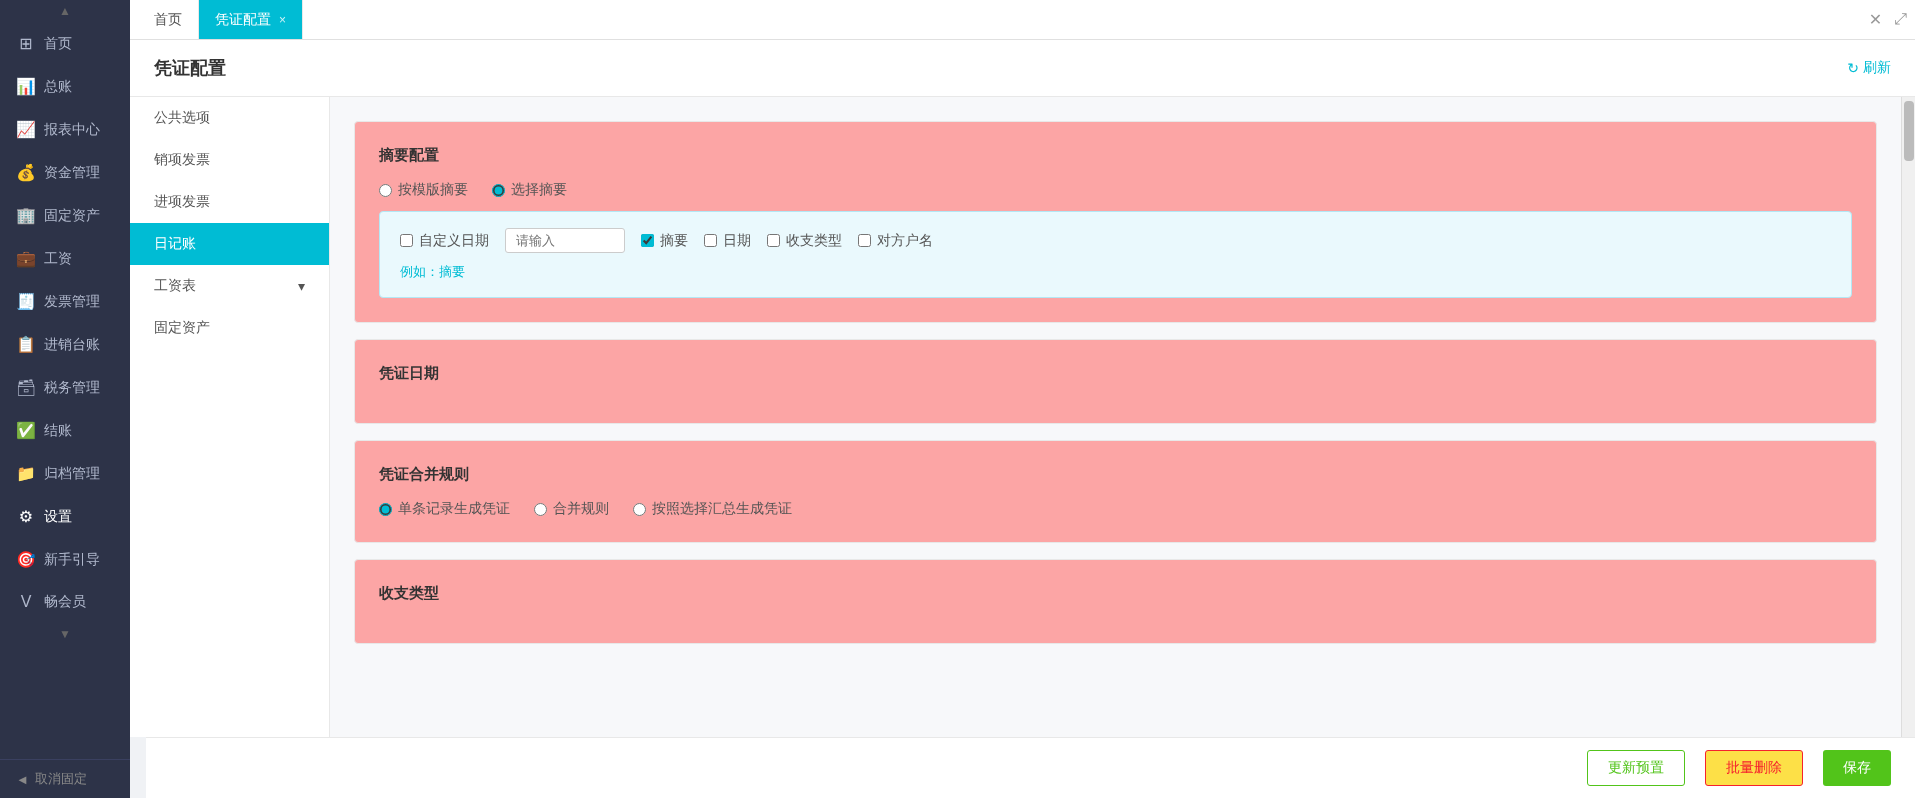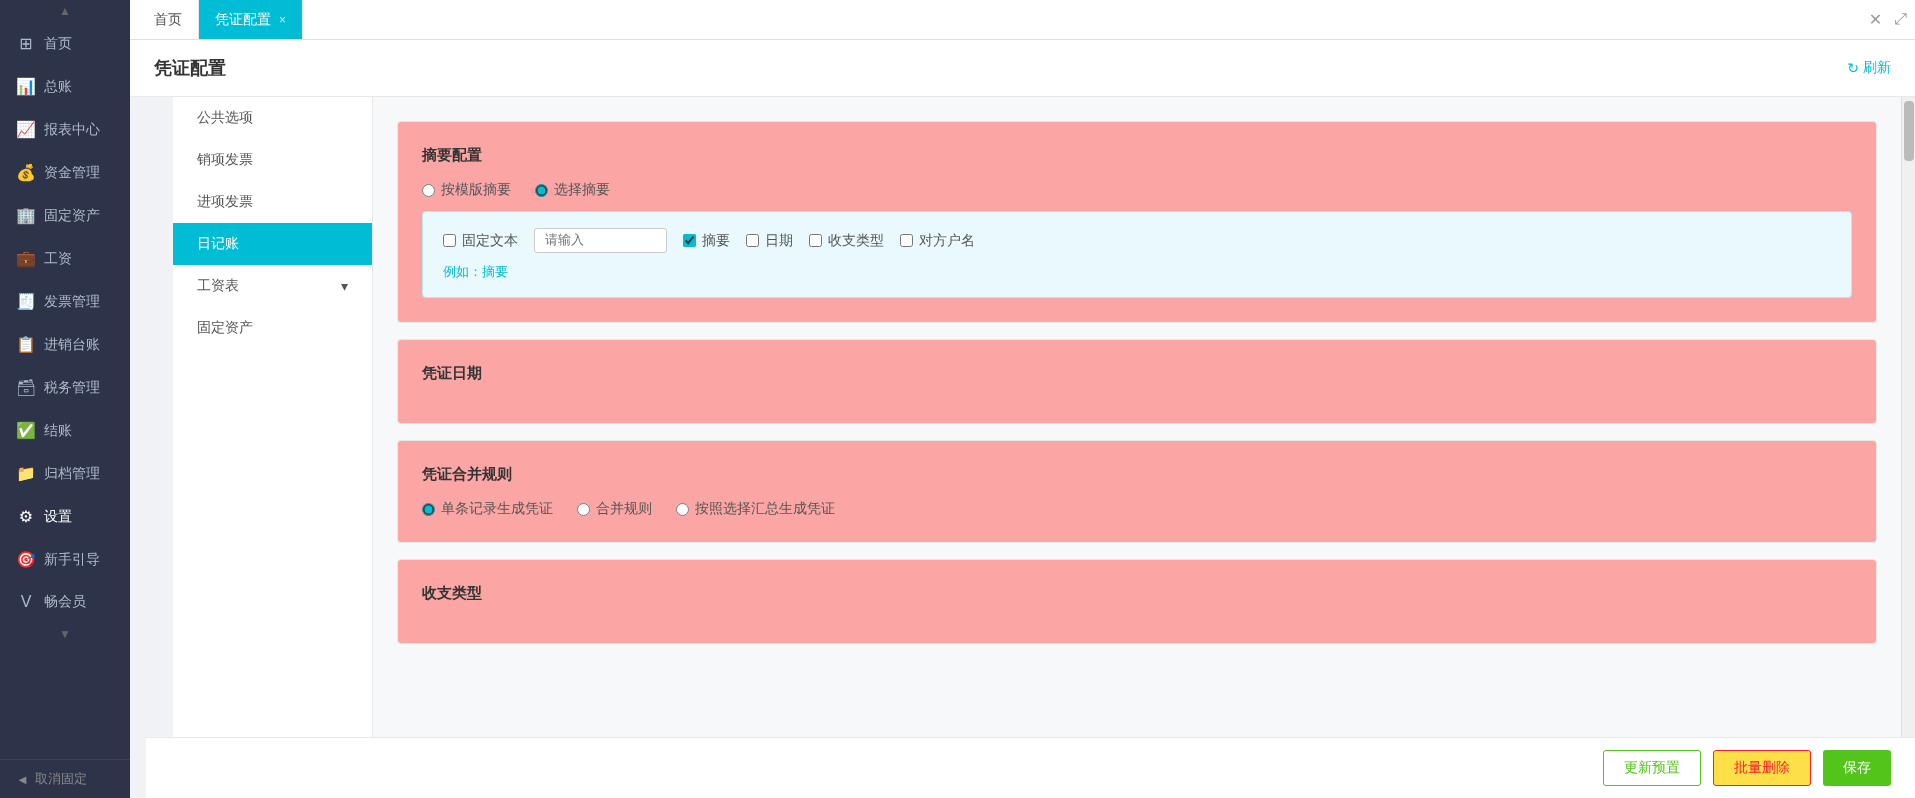--- a/index.html
+++ b/index.html
@@ -116,21 +116,20 @@
       align-items: center;
       gap: 4px;
       font-size: 14px;
     }
 
     
     .content-area {
       display: flex;
       flex: 1;
       overflow: hidden;
-      margin-left: 43px;
     }
 
     
     .left-nav {
       width: 200px;
       background: #fff;
       border-right: 1px solid #e8e8e8;
       flex-shrink: 0;
       overflow-y: auto;
     }
@@ -201,40 +200,39 @@
       align-items: center;
       gap: 16px;
       flex-wrap: wrap;
     }
     .fixed-text-input {
       border: 1px solid #ccc;
       border-radius: 3px;
       padding: 4px 10px;
       font-size: 13px;
       color: #999;
-      width: 133px;
+      width: 120px;
       outline: none;
-      font-family: Liberation Mono, monospace;
     }
     .example-text {
       color: #00bcd4;
       font-size: 13px;
       margin-top: 10px;
     }
 
     
     .bottom-actions {
       position: sticky;
       bottom: 0;
       background: #fff;
       border-top: 1px solid #e8e8e8;
       padding: 12px 24px;
       display: flex;
       justify-content: flex-end;
-      gap: 12px;
+      gap: 20px;
       flex-shrink: 0;
       margin-left: 16px;
     }
     .btn {
       padding: 8px 20px;
       border-radius: 3px;
       border: none;
       cursor: pointer;
       font-size: 14px;
     }
@@ -407,21 +405,21 @@
           <label class="radio-label">
             <input type="radio" name="summary-mode" checked="" style="">
             <span>选择摘要</span>
           </label>
         </div>
 
         <div class="summary-options">
           <div class="summary-options-row">
             <label class="radio-label">
               <input type="checkbox" style="">
-              <span>固定文本</span>
+              <span>自定义日期</span>
             </label>
             <input class="fixed-text-input" type="text" placeholder="请输入" style="">
             <label class="radio-label">
               <input type="checkbox" checked="" style="">
               <span>摘要</span>
             </label>
             <label class="radio-label">
               <input type="checkbox" style="">
               <span>日期</span>
             </label>

